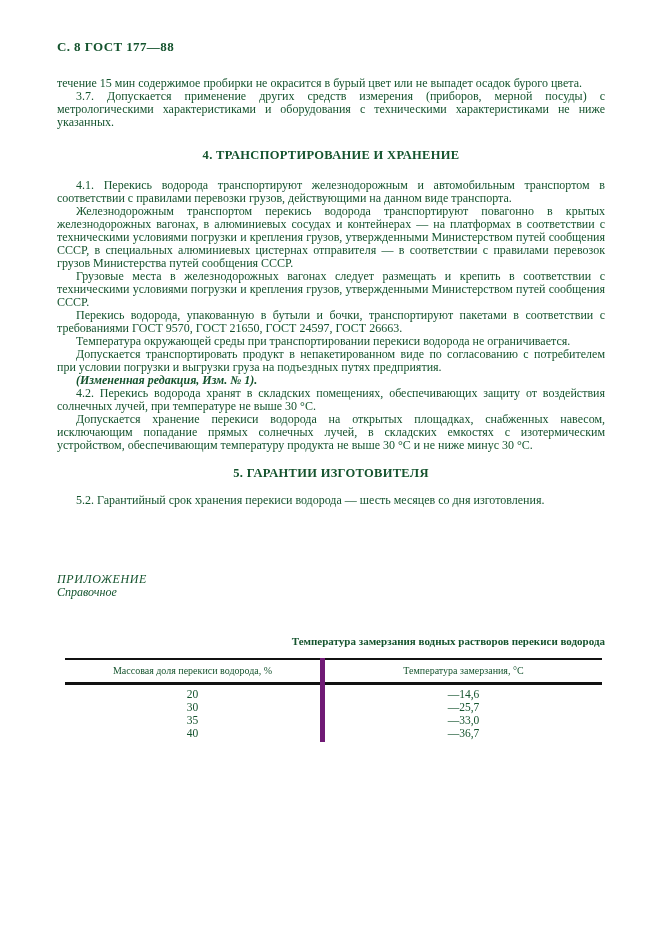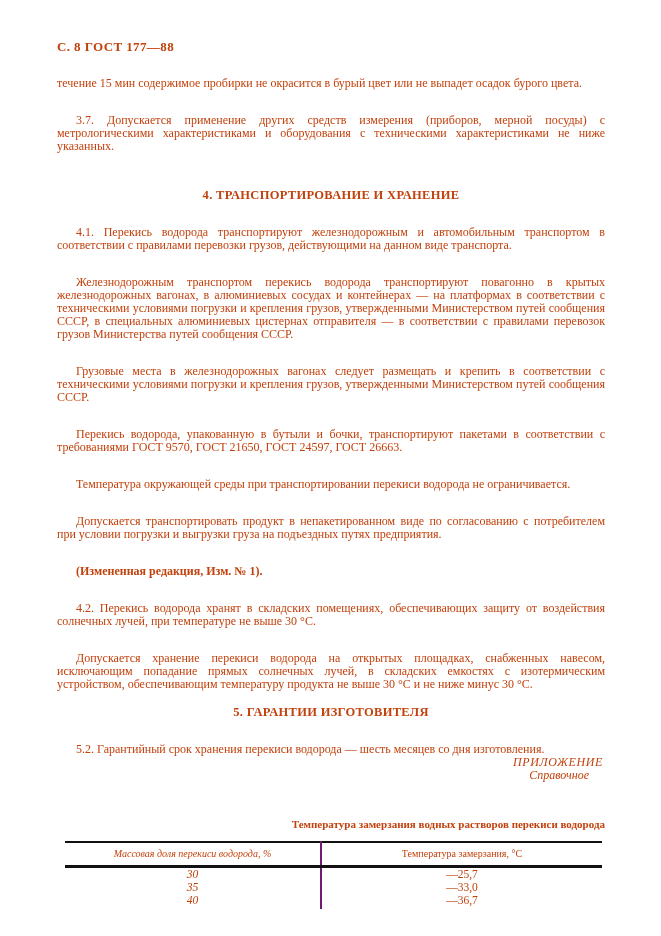--- a/index.html
+++ b/index.html
@@ -7,58 +7,58 @@
     margin: 0;
     padding: 0;
     background: #ffffff;
   }
   .page {
     position: relative;
     width: 661px;
     height: 936px;
     box-sizing: border-box;
     background: #ffffff;
-    color: #c2410c;
+    color: #14532d;
     font-family: "Liberation Serif", "DejaVu Serif", serif;
     font-size: 12px;
     line-height: 13px;
     padding: 40px 56px 0 57px;
     overflow: hidden;
   }
   .doc-header {
     font-weight: bold;
     font-size: 13px;
     letter-spacing: 0.4px;
     margin: 0 0 24px 0;
   }
   p.body-par {
     margin: 0;
     text-align: justify;
   }
   p.ind {
     text-indent: 19px;
-    margin-top: 24px;
   }
   p.bold {
     font-weight: bold;
+    font-style: italic;
   }
   h2.section-heading {
     font-size: 12.5px;
     line-height: 13px;
     font-weight: bold;
     text-align: center;
     letter-spacing: 0.3px;
-    margin: 36px 0 17px 0;
+    margin: 20px 0 17px 0;
   }
   h2.section-heading.second {
     margin-top: 15px;
     margin-bottom: 14px;
   }
   .appendix {
-    text-align: right;
+    margin-top: 66px;
     padding-right: 2px;
   }
   .appendix .app-label {
     font-style: italic;
     font-size: 12px;
     letter-spacing: 0.6px;
     line-height: 13px;
   }
   .appendix .app-sublabel {
     font-style: italic;
@@ -80,22 +80,21 @@
     border-collapse: collapse;
     border-top: 2px solid #111;
   }
   table.freeze-table td {
     padding: 0;
     text-align: center;
     vertical-align: middle;
   }
   table.freeze-table td.col1 {
     width: 255px;
-    border-right: 2px solid #701a75;
-    font-style: italic;
+    border-right: 5px solid #701a75;
   }
   table.freeze-table tr.head td {
     font-size: 10px;
     line-height: 11px;
     padding: 5px 0 6px 0;
     border-bottom: 3px solid #111;
   }
   table.freeze-table tr.data td {
     font-size: 11.5px;
     line-height: 13px;
@@ -139,20 +138,24 @@
   </div>
 
   <div class="table-title">Температура замерзания водных растворов перекиси водорода</div>
 
   <table class="freeze-table">
     <tbody>
       <tr class="head">
         <td class="col1">Массовая доля перекиси водорода, %</td>
         <td>Температура замерзания, °С</td>
       </tr>
+      <tr class="data first">
+        <td class="col1">20</td>
+        <td>—14,6</td>
+      </tr>
       <tr class="data">
         <td class="col1">30</td>
         <td>—25,7</td>
       </tr>
       <tr class="data">
         <td class="col1">35</td>
         <td>—33,0</td>
       </tr>
       <tr class="data last">
         <td class="col1">40</td>

